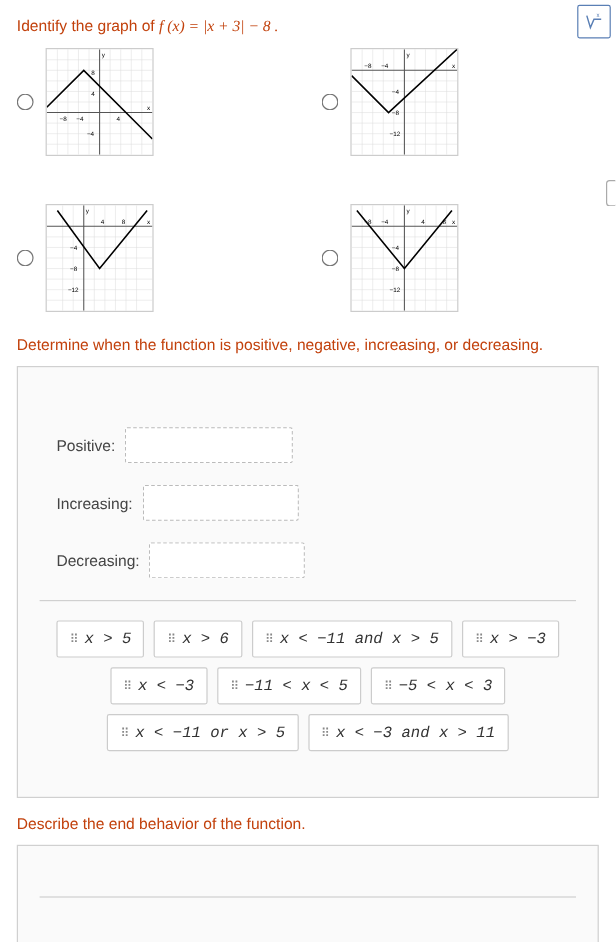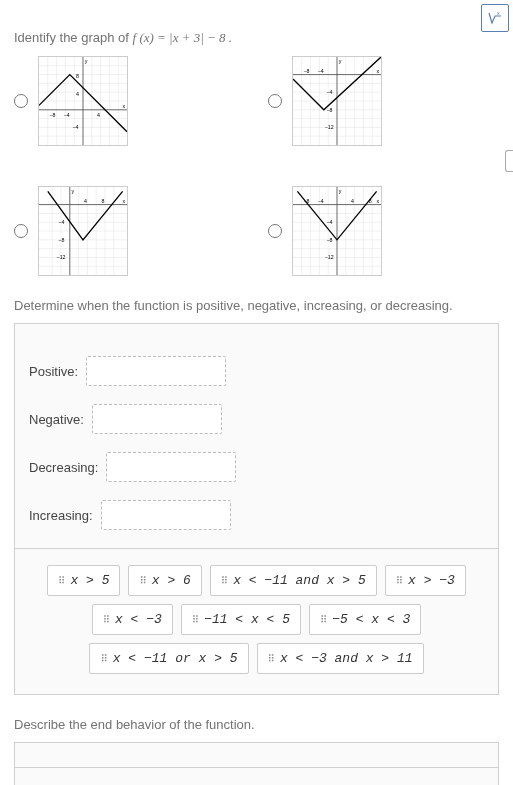--- a/index.html
+++ b/index.html
@@ -1,24 +1,24 @@
 <!DOCTYPE html>
 <html><head>
 <meta charset="utf-8">
 <style>
 * { box-sizing: border-box; margin: 0; padding: 0; }
 body { font-family: Arial, sans-serif; font-size: 13px; color: #333; background: #fff; width: 513px; padding: 8px 14px; }
-.prompt { margin: 22px 0 10px; color: #737373; }
+.prompt { margin: 6px 0 10px; color: #c2410c; }
 .math { font-family: 'Times New Roman', serif; font-style: italic; }
 .options { display: flex; flex-wrap: wrap; gap: 40px 140px; margin-bottom: 20px; }
 .option { display: flex; align-items: center; gap: 10px; }
 .option input[type=radio] { width: 14px; height: 14px; }
 .graph { width: 90px; height: 90px; border: 1px solid #ccc; background: #fff; position: relative; }
 .graph svg { width: 100%; height: 100%; }
-.section { border: 1px solid #d0d0d0; background: #fafafa; padding: 14px; margin: 8px 0 14px; }
+.section { border: 1px solid #d0d0d0; background: #fafafa; padding: 32px; margin: 8px 0 14px; }
 .blank-row { display: flex; align-items: center; gap: 8px; margin: 18px 0; }
 .blank-row label { color: #444; }
 .blank { border: 1px dashed #bbb; background: #fff; height: 30px; border-radius: 2px; }
 .blank.w1 { width: 140px; }
 .blank.w2 { width: 130px; }
 .blank.w3 { width: 80px; }
 hr.div { border: none; border-top: 1px solid #d0d0d0; margin: 10px -14px; }
 .tiles { display: flex; flex-wrap: wrap; gap: 8px; justify-content: center; padding: 6px 0; }
 .tile { border: 1px solid #ccc; border-radius: 2px; background: #fff; padding: 7px 10px; display: flex; align-items: center; gap: 6px; cursor: grab; font-family: 'Times New Roman', serif; white-space: nowrap; }
 .tile .grip { color: #888; font-size: 10px; letter-spacing: -1px; }
@@ -189,31 +189,27 @@
 </div>
 
 <p class="prompt">Determine when the function is positive, negative, increasing, or decreasing.</p>
 
 <div class="section">
   <div class="blank-row">
     <label>Positive:</label>
     <div class="blank w1"></div>
   </div>
   <div class="blank-row">
-    <label>Negative:</label>
+    <label>Increasing:</label>
     <div class="blank w2"></div>
   </div>
   <div class="blank-row">
     <label>Decreasing:</label>
     <div class="blank w2"></div>
   </div>
-  <div class="blank-row">
-    <label>Increasing:</label>
-    <div class="blank w2"></div>
-  </div>
   <hr class="div">
   <div class="tiles">
     <div class="tile">
         <span class="grip">⠿</span>
         <span class="mexpr">x &gt; 5</span>
       </div>
     <div class="tile">
         <span class="grip">⠿</span>
         <span class="mexpr">x &gt; 6</span>
       </div>

